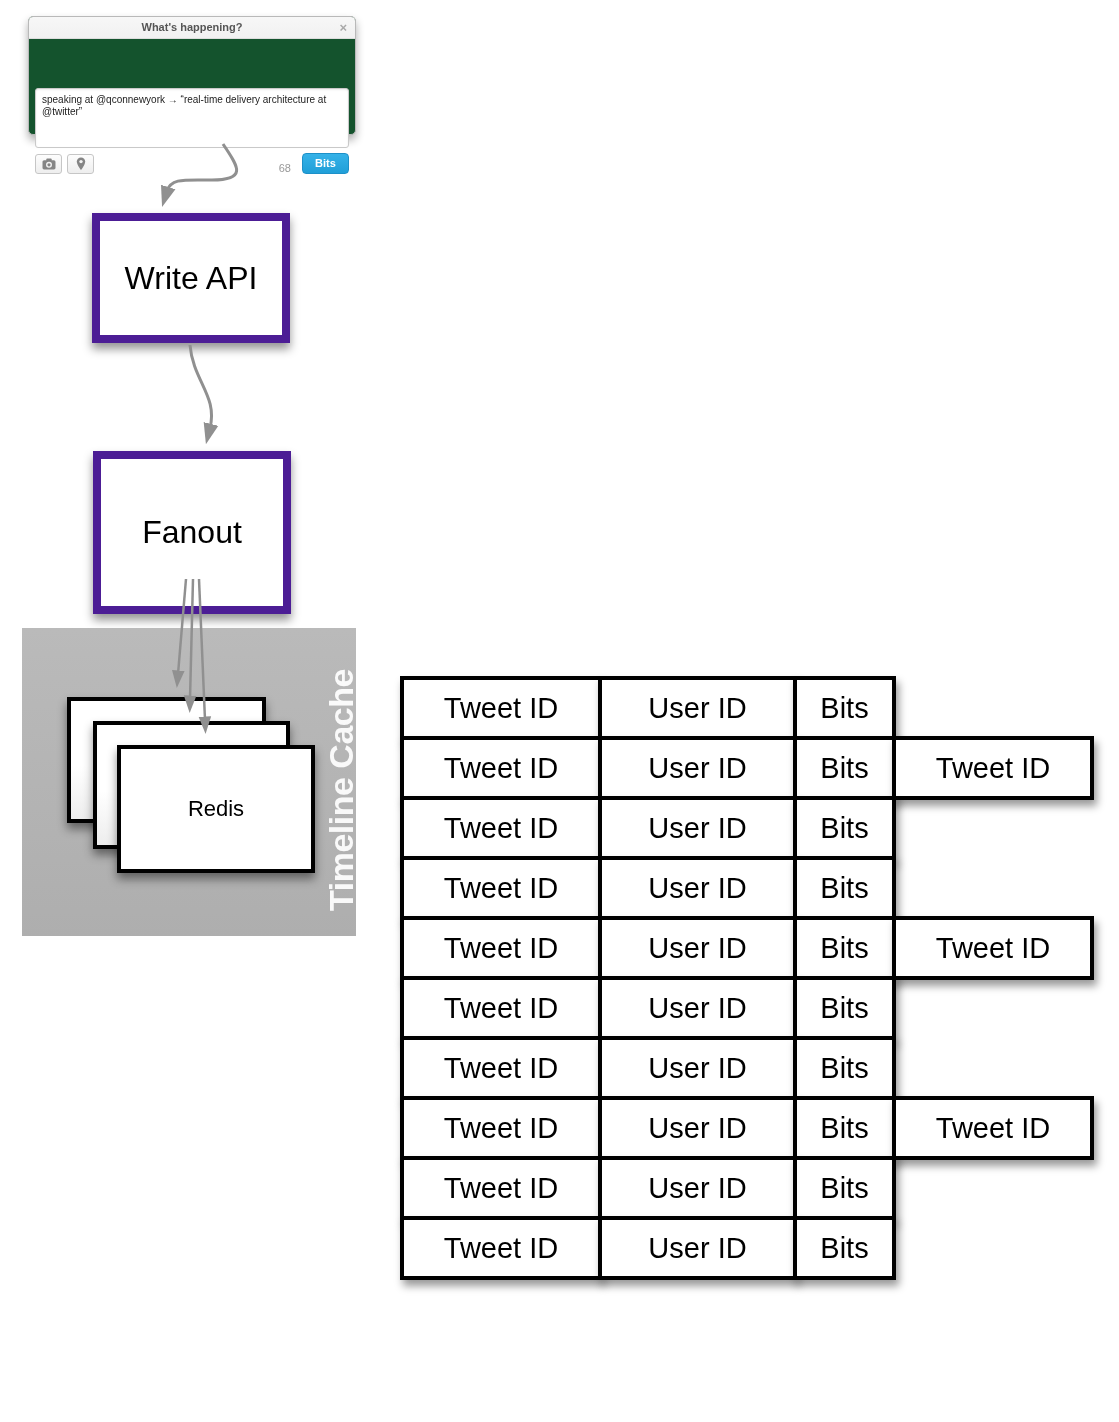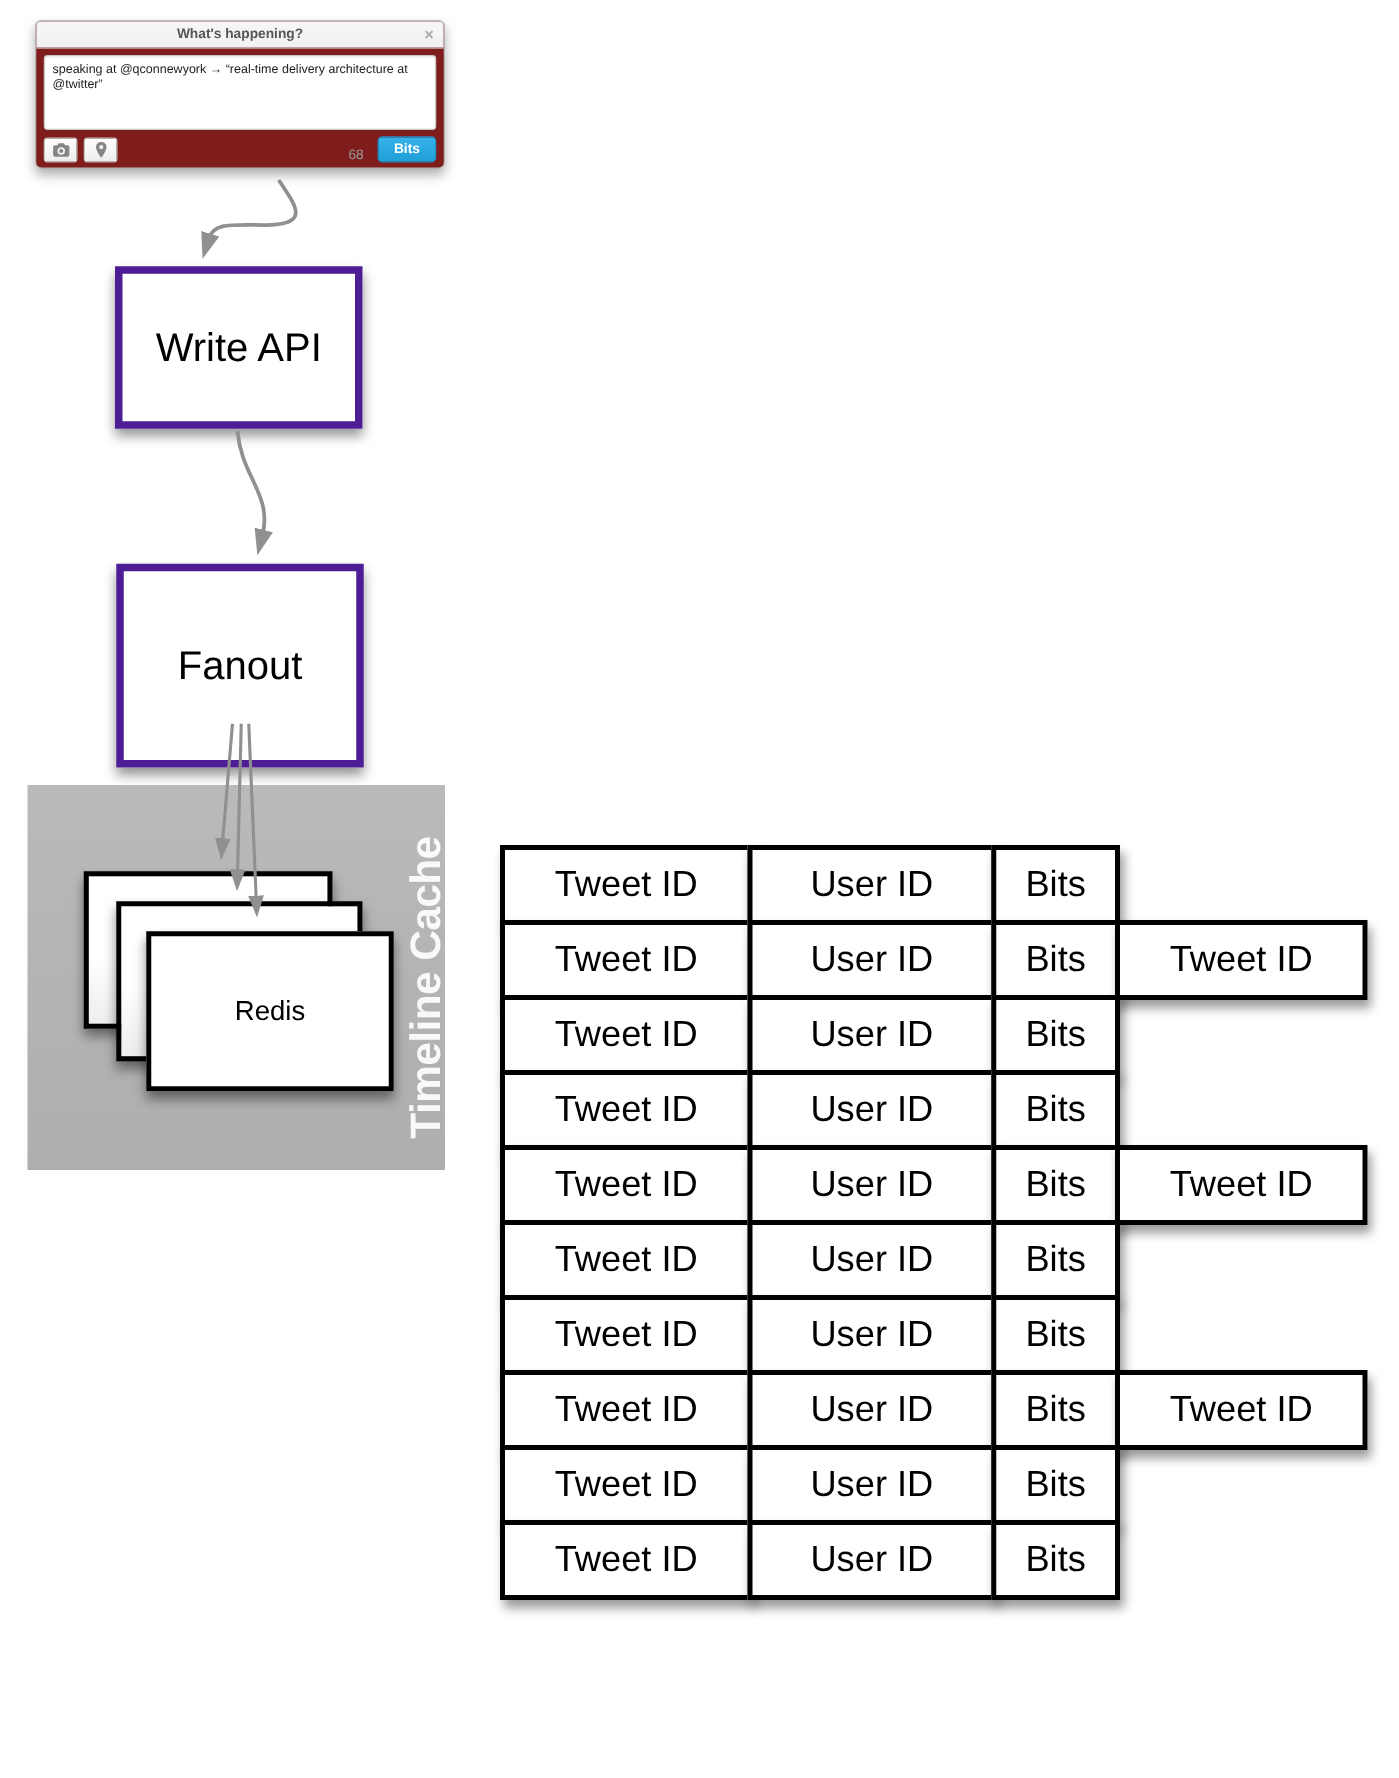--- a/index.html
+++ b/index.html
@@ -15,21 +15,21 @@
     background: #fff;
     overflow: hidden;
     font-family: "Liberation Sans", "DejaVu Sans", sans-serif;
   }
 
   
   .compose {
     position: absolute;
     left: 28px; top: 16px;
     width: 328px; height: 119px;
-    background: #7f1d1d;
+    background: #14532d;
     border: 1px solid #b9b9b9;
     border-radius: 5px;
     box-shadow: 0 5px 9px rgba(0,0,0,0.32);
     box-sizing: border-box;
   }
   .compose-header {
     position: relative;
     height: 21px;
     background: linear-gradient(#f7f7f7, #f1f1f1);
     border-bottom: 1px solid #ddd;
@@ -42,21 +42,21 @@
   }
   .compose-close {
     position: absolute;
     right: 8px; top: 0;
     color: #a9a9a9;
     font-size: 13px;
     font-weight: bold;
     line-height: 21px;
     cursor: default;
   }
-  .compose-body { padding: 5px 6px 0 6px; }
+  .compose-body { padding: 5px 6px 0 6px; margin-top: 44px; }
   .tweet-input {
     box-sizing: border-box;
     width: 100%; height: 60px;
     border: 1px solid #c9c9c9;
     border-radius: 3px;
     background: #fff;
     box-shadow: inset 0 1px 2px rgba(0,0,0,0.08);
     font-size: 10px;
     color: #222;
     padding: 5px 6px;
@@ -88,21 +88,21 @@
     font-weight: bold;
     text-align: center;
     line-height: 19px;
     box-sizing: border-box;
   }
 
   
   .node {
     position: absolute;
     background: #fff;
-    border: 6px solid #4c1d95;
+    border: 8px solid #4c1d95;
     box-sizing: border-box;
     display: flex; align-items: center; justify-content: center;
     font-size: 32px;
     color: #000;
     box-shadow: 0 6px 9px rgba(0,0,0,0.42);
   }
   .node-write-api { left: 92px;  top: 213px; width: 198px; height: 130px; }
   .node-fanout    { left: 93px;  top: 451px; width: 198px; height: 163px; }
 
   

